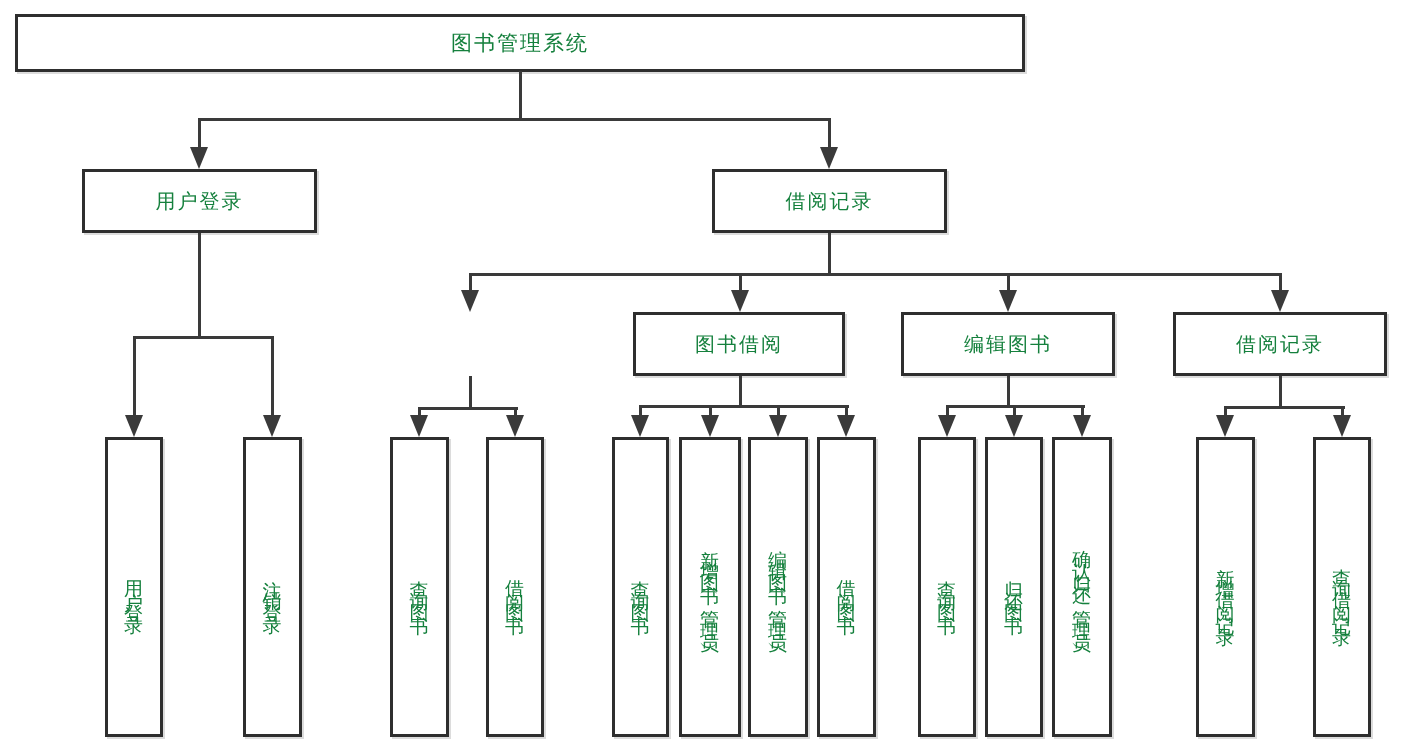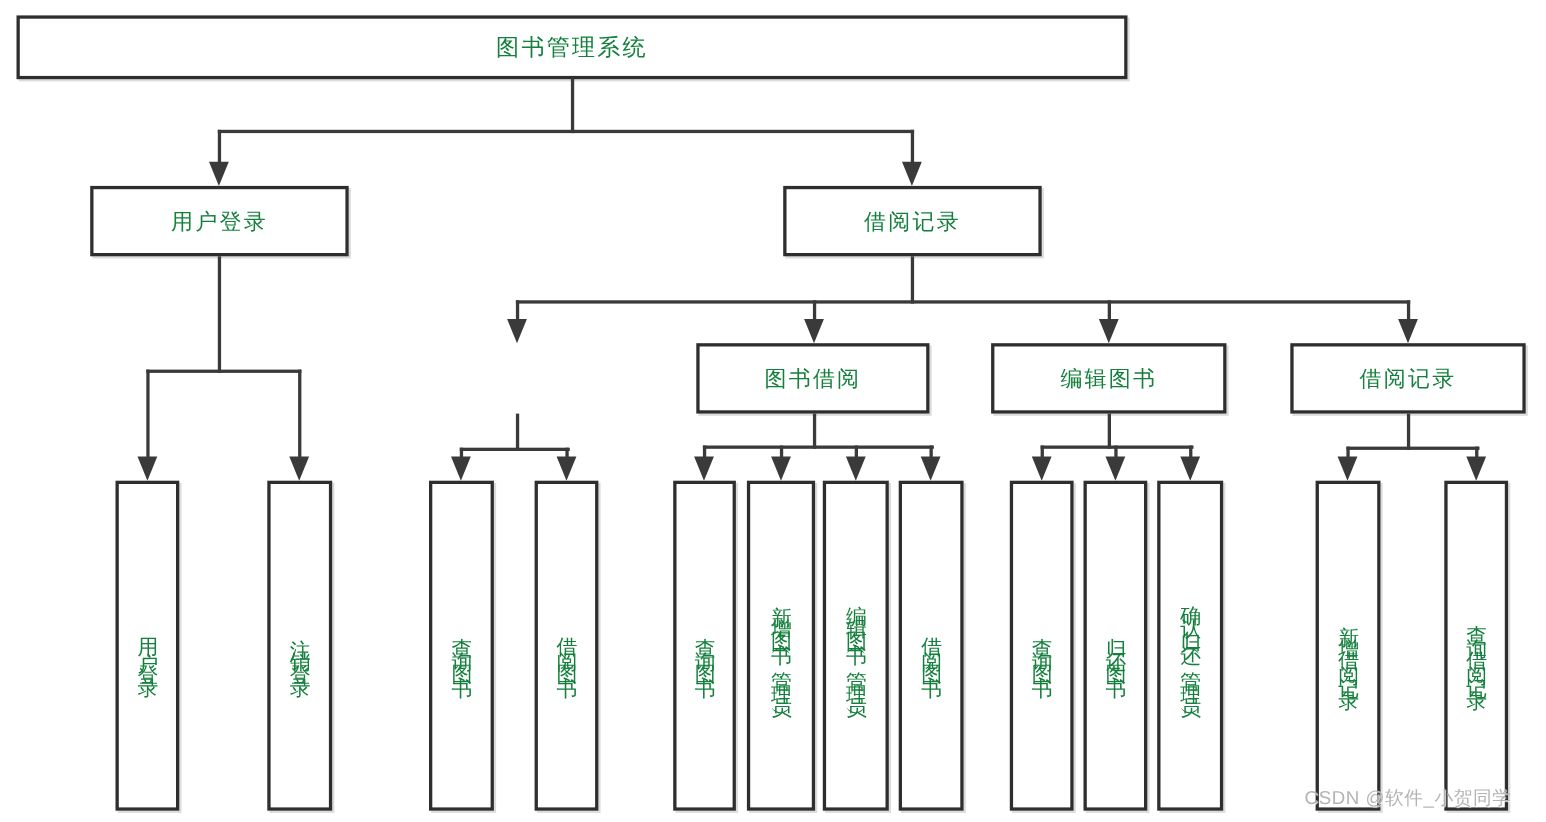--- a/index.html
+++ b/index.html
@@ -118,15 +118,14 @@
   <div class="box vbox" style="left:748px;top:437px;width:60px;height:300px;">编辑图书（管理员）</div>
   <div class="box vbox" style="left:817px;top:437px;width:59px;height:300px;">借阅图书</div>
 
   <div class="box vbox" style="left:918px;top:437px;width:58px;height:300px;">查询图书</div>
   <div class="box vbox" style="left:985px;top:437px;width:58px;height:300px;">归还图书</div>
   <div class="box vbox" style="left:1052px;top:437px;width:60px;height:300px;">确认归还（管理员）</div>
 
   <div class="box vbox" style="left:1196px;top:437px;width:59px;height:300px;">新增借阅记录</div>
   <div class="box vbox" style="left:1313px;top:437px;width:58px;height:300px;">查询借阅记录</div>
 
-  <div class="watermark">CSDN @软件_小贺同学</div>
 
 </div>
 
 </body></html>

